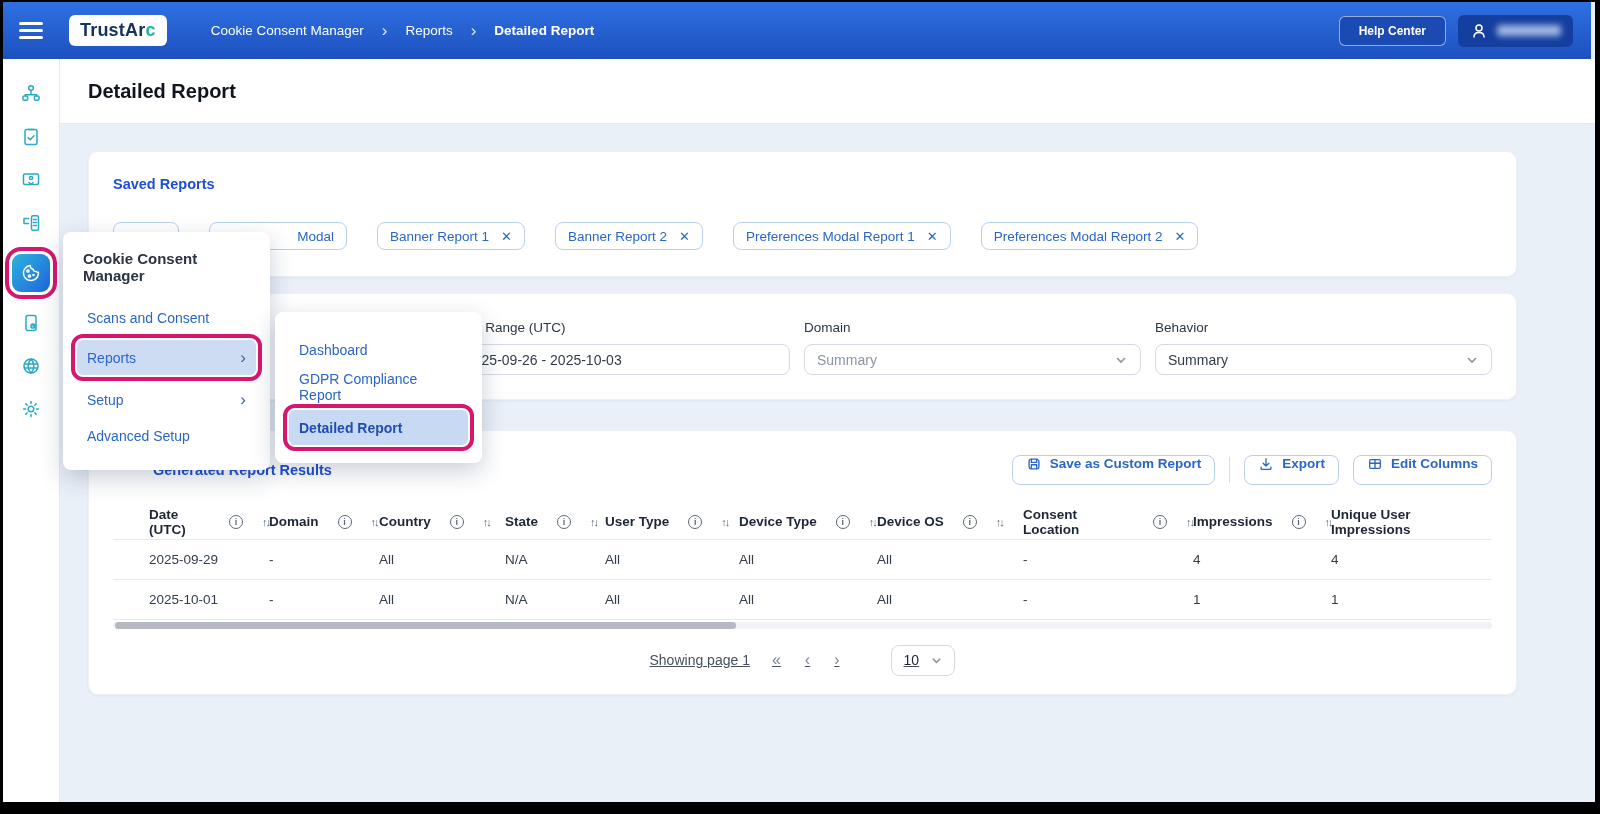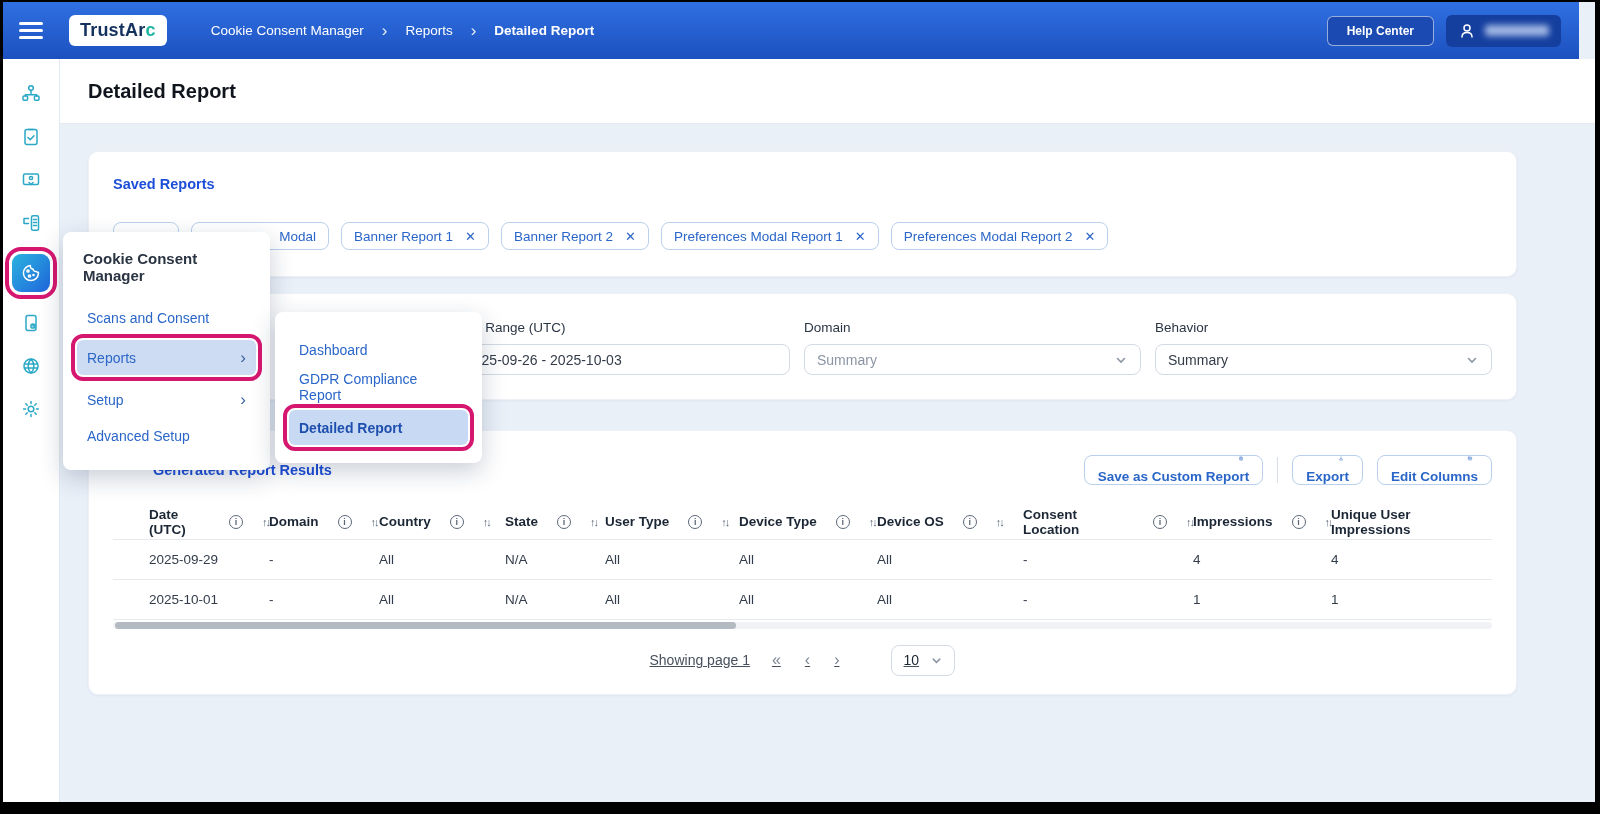--- a/index.html
+++ b/index.html
@@ -1,21 +1,21 @@
 <!DOCTYPE html>
 <html><head>
 <meta charset="utf-8">
 <style>
   * { box-sizing: border-box; margin: 0; padding: 0; }
   html,body { width:1600px; height:814px; }
   body { background:#000; font-family:"Liberation Sans", sans-serif; position:relative; overflow:hidden; }
   .frame { position:absolute; top:2px; left:3px; width:1592px; height:800px; background:#eaf0f8; overflow:hidden; }
 
   
-  .header { position:absolute; top:0; left:0; right:16px; height:57px;
+  .header { position:absolute; top:0; left:0; right:4px; height:57px;
     background:linear-gradient(180deg,#2f70e2 0%,#1d50bf 100%);
     display:flex; align-items:center; padding:0 18px 0 16px; z-index:40; }
   .hamburger { width:24px; height:17px; display:flex; flex-direction:column; justify-content:space-between; cursor:pointer; margin-right:26px; }
   .hamburger span { display:block; height:3px; background:#fff; border-radius:2px; }
   .logo { background:#fff; border-radius:6px; padding:5px 11px; font-size:18px; font-weight:700; letter-spacing:.2px; }
   .logo .lg-main { color:#15325e; }
   .logo .lg-accent { color:#1db5a0; }
   .breadcrumb { display:flex; align-items:center; margin-left:44px; gap:18px; color:#fff; font-size:13.5px; }
   .bc-sep { font-size:17px; opacity:.9; line-height:1; }
   .bc-current { font-weight:700; }
@@ -40,21 +40,21 @@
   .main { position:absolute; top:57px; left:57px; right:0; bottom:0; }
   .title-band { background:#fff; height:64px; display:flex; align-items:center; padding-left:28px;
     box-shadow:0 1px 0 #e6eaf0; }
   .page-title { font-size:20px; font-weight:700; color:#10151d; }
   .content { padding:28px 78px 20px 28px; }
   .card { background:#fff; border:1px solid #eef1f6; border-radius:10px; box-shadow:0 1px 3px rgba(20,45,90,.05); }
   .card-title { font-size:14.5px; font-weight:700; color:#1d4ed8; }
 
   
   .saved-card { padding:24px 24px 26px; }
-  .chips { display:flex; gap:12px; margin-top:30px; }
+  .chips { display:flex; gap:30px; margin-top:30px; }
   .chip { height:28px; border:1px solid #b9d0ee; border-radius:8px; background:#fff; display:flex;
     align-items:center; padding:0 12px; color:#2a66c8; font-size:13.5px; cursor:pointer; white-space:nowrap; }
   .chip-stub { width:66px; }
   .chip-partial { width:138px; justify-content:flex-end; }
   .chip .chip-x { margin-left:12px; font-size:13px; color:#2a66c8; cursor:pointer; }
 
   
   .filters-card { margin-top:16px; padding:26px 24px 24px; }
   .filters-row { display:flex; gap:14px; padding-left:340px; }
   .filter { flex:1; }
@@ -67,22 +67,22 @@
   .btn-clear { background:#fff; border:1px solid #c7cfd9; color:#20314c; border-radius:8px; height:29px;
     padding:0 14px; font-size:13.5px; cursor:pointer; font-family:inherit; }
   .btn-apply { background:#2e6ce0; border:none; color:#fff; font-weight:700; border-radius:8px; height:29px;
     padding:0 14px; font-size:13.5px; cursor:pointer; font-family:inherit; }
 
   
   .results-card { margin-top:30px; padding:24px 24px 18px; }
   .results-head { display:flex; align-items:center;margin-left:40px; }
   .results-actions { margin-left:auto; display:flex; align-items:center; gap:14px; }
   .obtn { background:#fff; border:1px solid #b9cfec; color:#2a66c8; border-radius:8px; height:30px;
-    padding:0 13px; font-size:13.5px; font-weight:600; display:flex; align-items:flex-end; gap:8px;
-    cursor:pointer; font-family:inherit;flex-direction:column; }
+    padding:0 13px; font-size:13.5px; font-weight:600; display:flex; align-items:flex-start; gap:8px;
+    cursor:pointer; font-family:inherit; }
   .obtn svg { stroke:#2a66c8; fill:none; stroke-width:1.5; stroke-linecap:round; stroke-linejoin:round; }
   .vdiv { width:1px; height:26px; background:#d8dee6; }
 
   table { border-collapse:collapse; width:100%; margin-top:20px; table-layout:fixed; }
   th, td { text-align:left; font-size:13.5px; padding:0; }
   th { color:#1c2736; font-weight:700; height:34px; }
   td { color:#323c4a; height:40px; border-top:1px solid #e6eaef; }
   tr.last td { border-bottom:1px solid #e6eaef; }
   th:first-child, td:first-child { padding-left:36px; }
   .th-inner { display:flex; align-items:center; gap:19px; cursor:pointer; }

